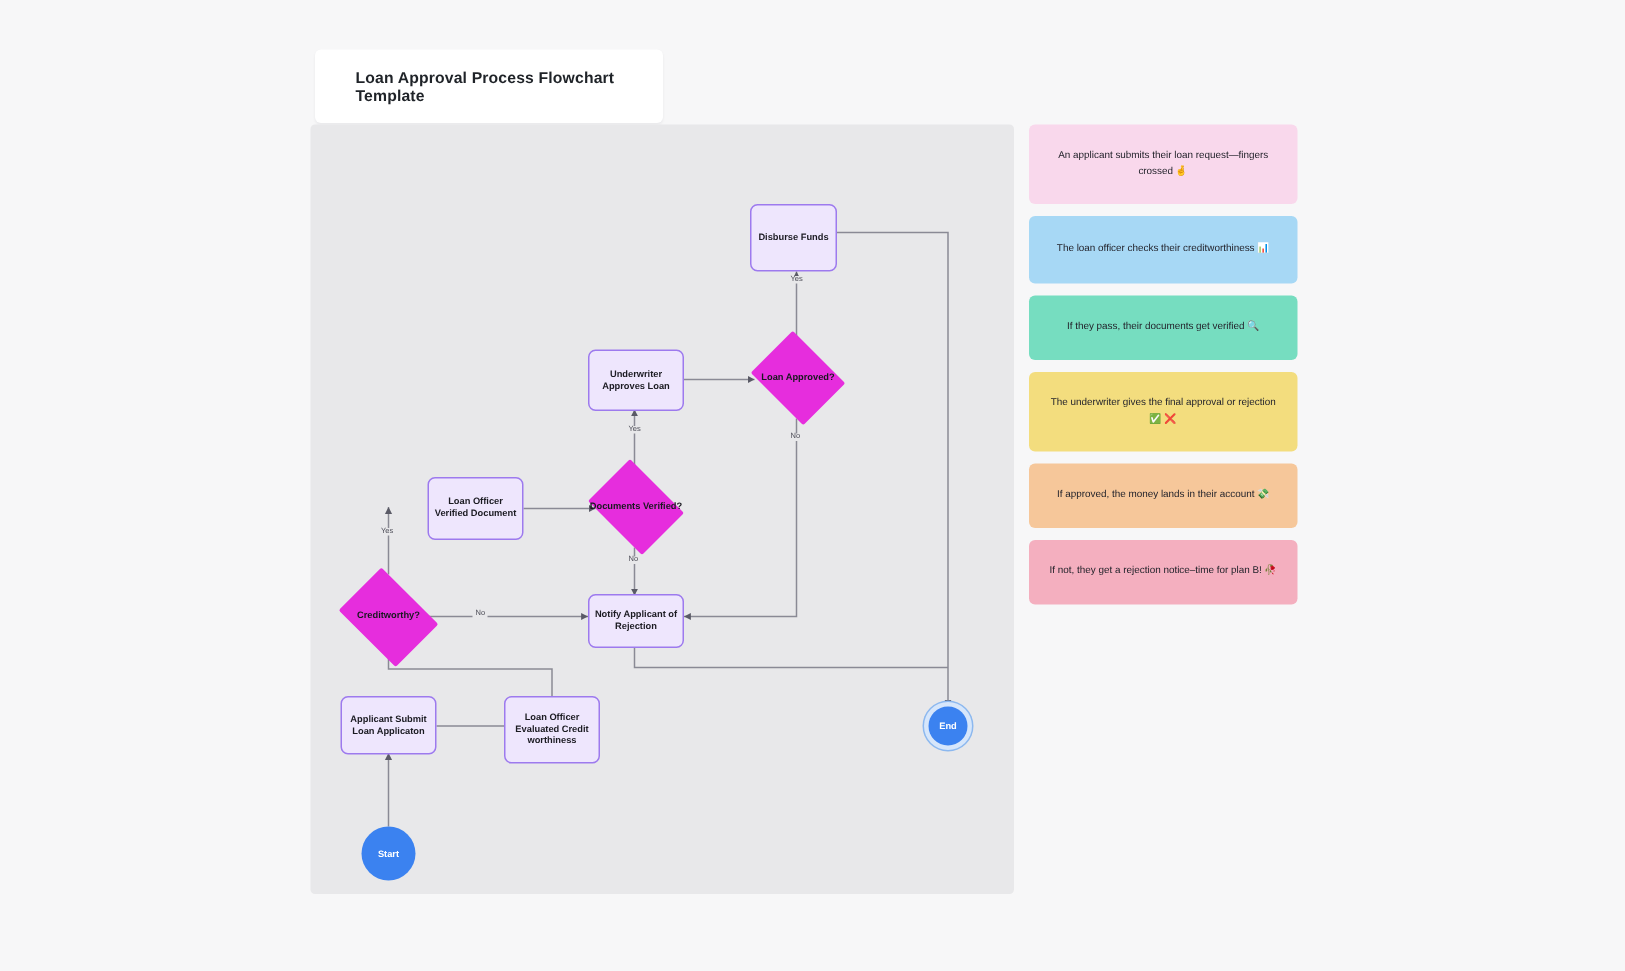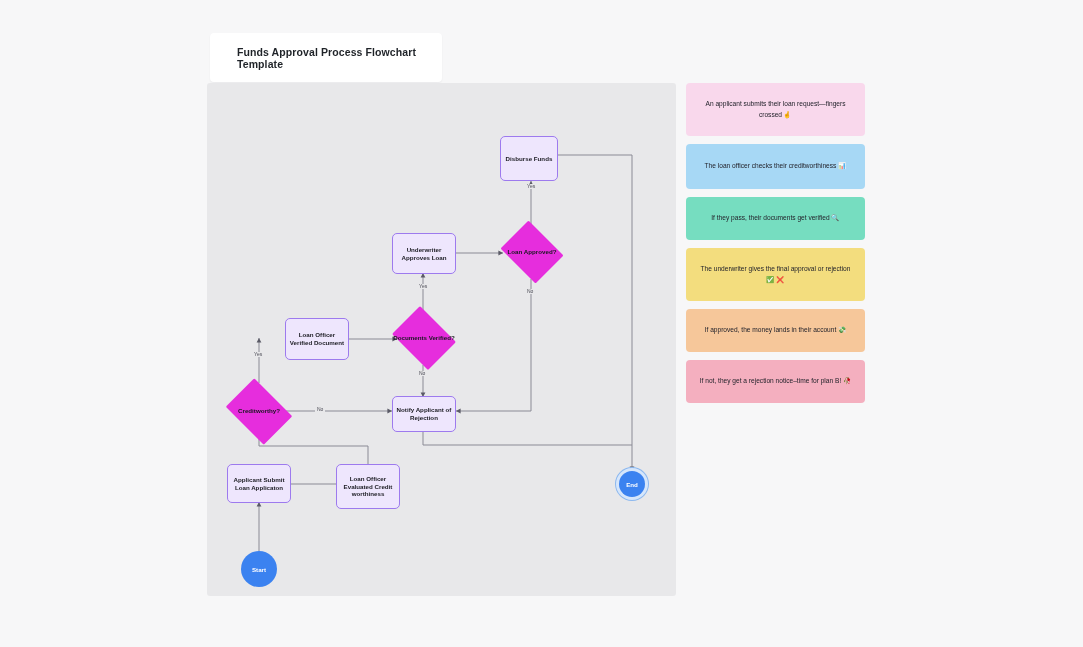--- a/index.html
+++ b/index.html
@@ -114,21 +114,21 @@
     color: #23232b;
     line-height: 1.55;
   }
 </style>
 </head>
 <body>
 
 <div id="app">
 
   <div class="title-card">
-    <div class="title-text">Funds Approval Process Flowchart Template</div>
+    <div class="title-text">Loan Approval Process Flowchart Template</div>
   </div>
 
   <div class="canvas">
 
     <svg width="469" height="513">
       <defs>
         <marker id="ah" markerWidth="6" markerHeight="6" refX="4.6" refY="3" orient="auto">
           <path d="M0,0.6 L4.6,3 L0,5.4 z" fill="#5a5a66"></path>
         </marker>
       </defs>

